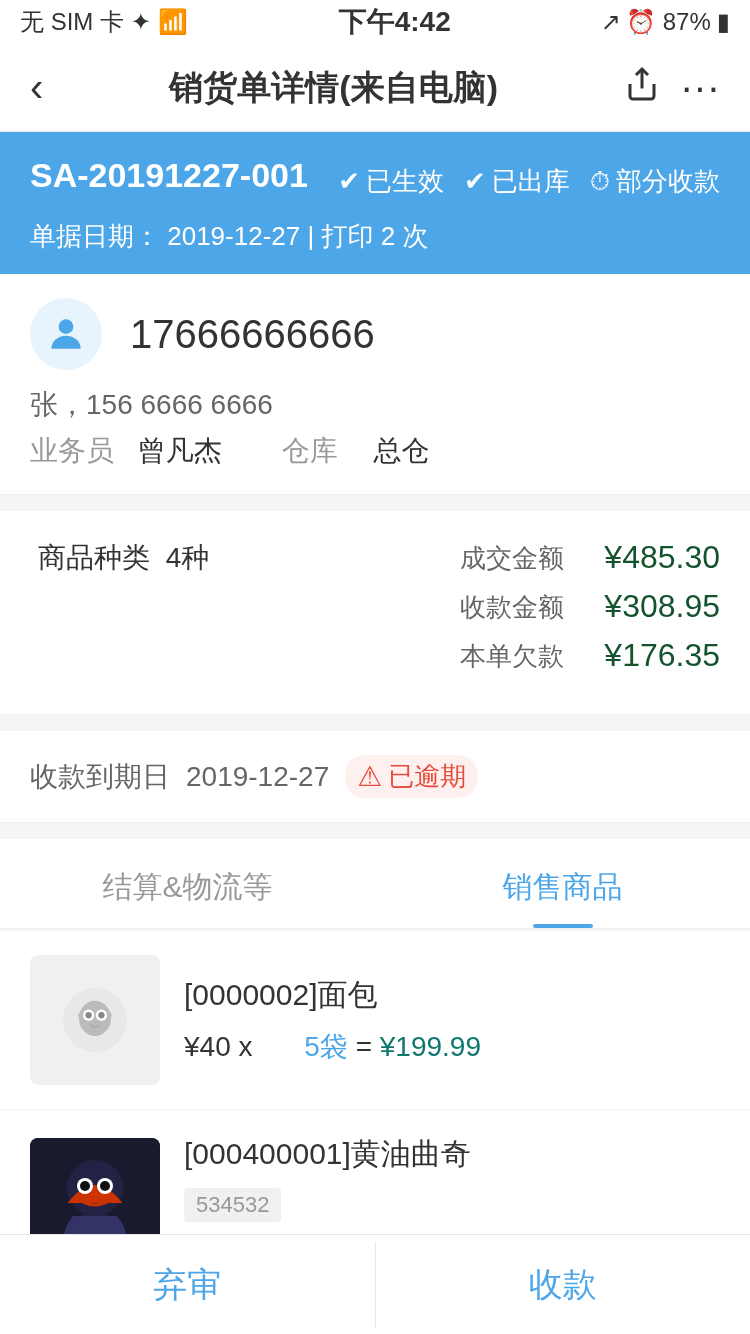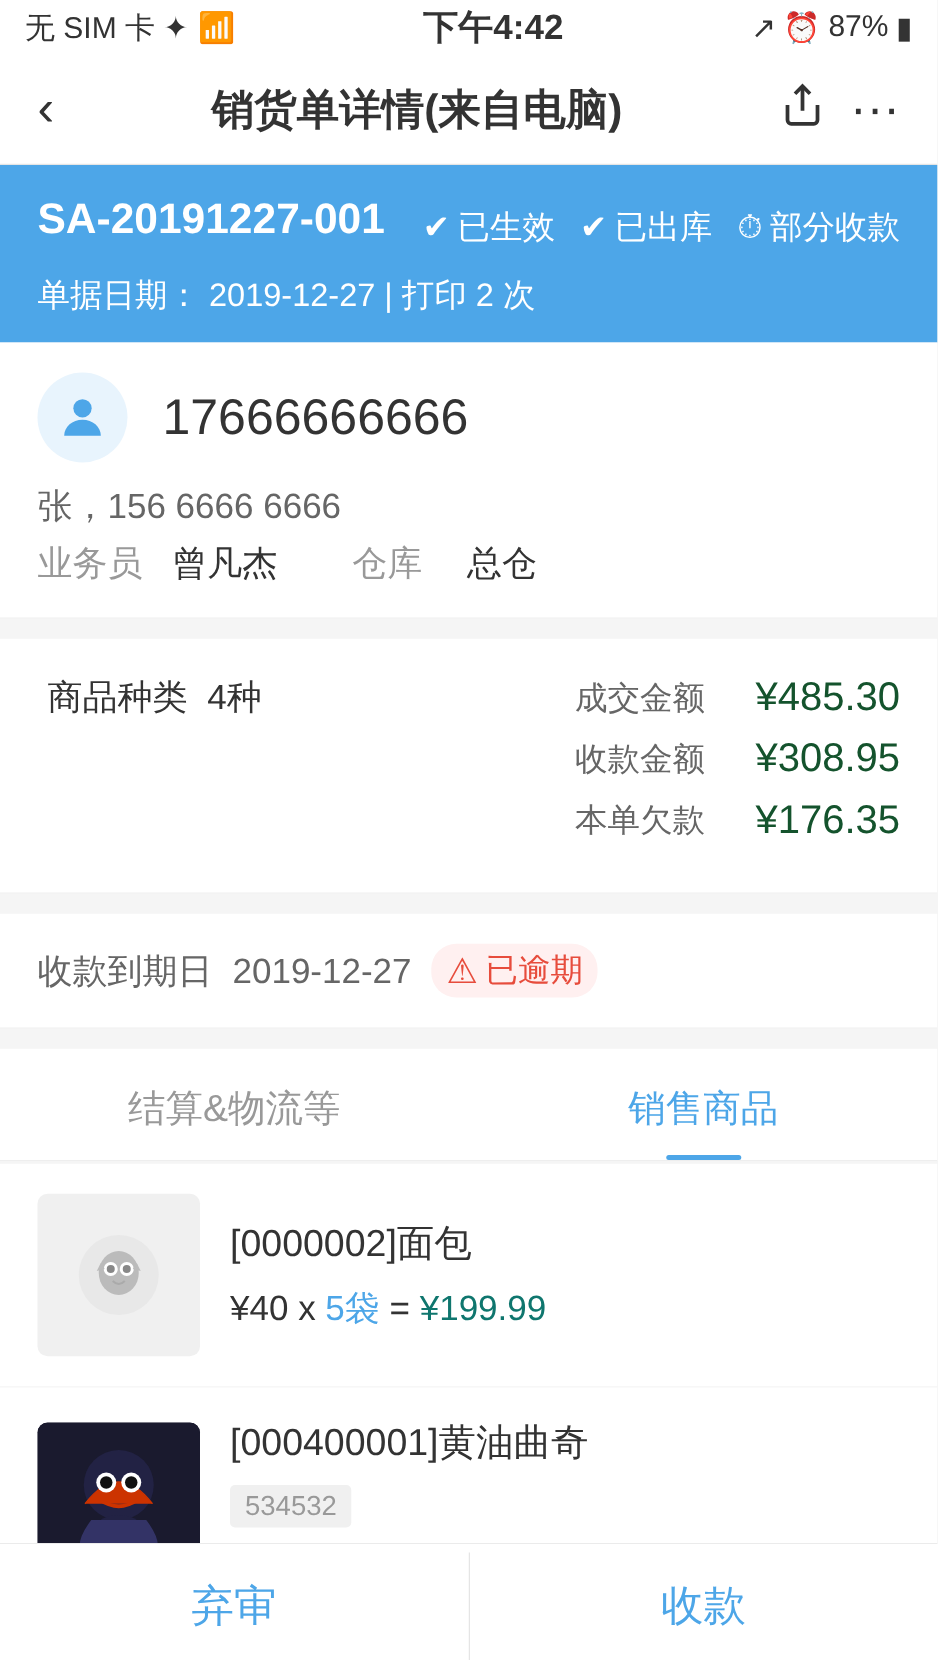--- a/index.html
+++ b/index.html
@@ -167,21 +167,21 @@
     .product-tag {
       display: inline-block;
       background: #f0f0f0;
       color: #999;
       font-size: 22px;
       padding: 4px 12px;
       border-radius: 4px;
       margin-bottom: 12px;
     }
     .product-price-row { font-size: 28px; color: #333; }
-    .price-qty { color: #4da6e8; }
+    .price-qty { color: #4da6e8; margin-left: 44px; }
     .price-total { color: #0f766e; font-weight: 500; }
 
     
     .bottom-bar {
       position: fixed;
       bottom: 0; left: 0;
       width: 750px;
       height: 100px;
       background: #fff;
       border-top: 1px solid #e5e5e5;

